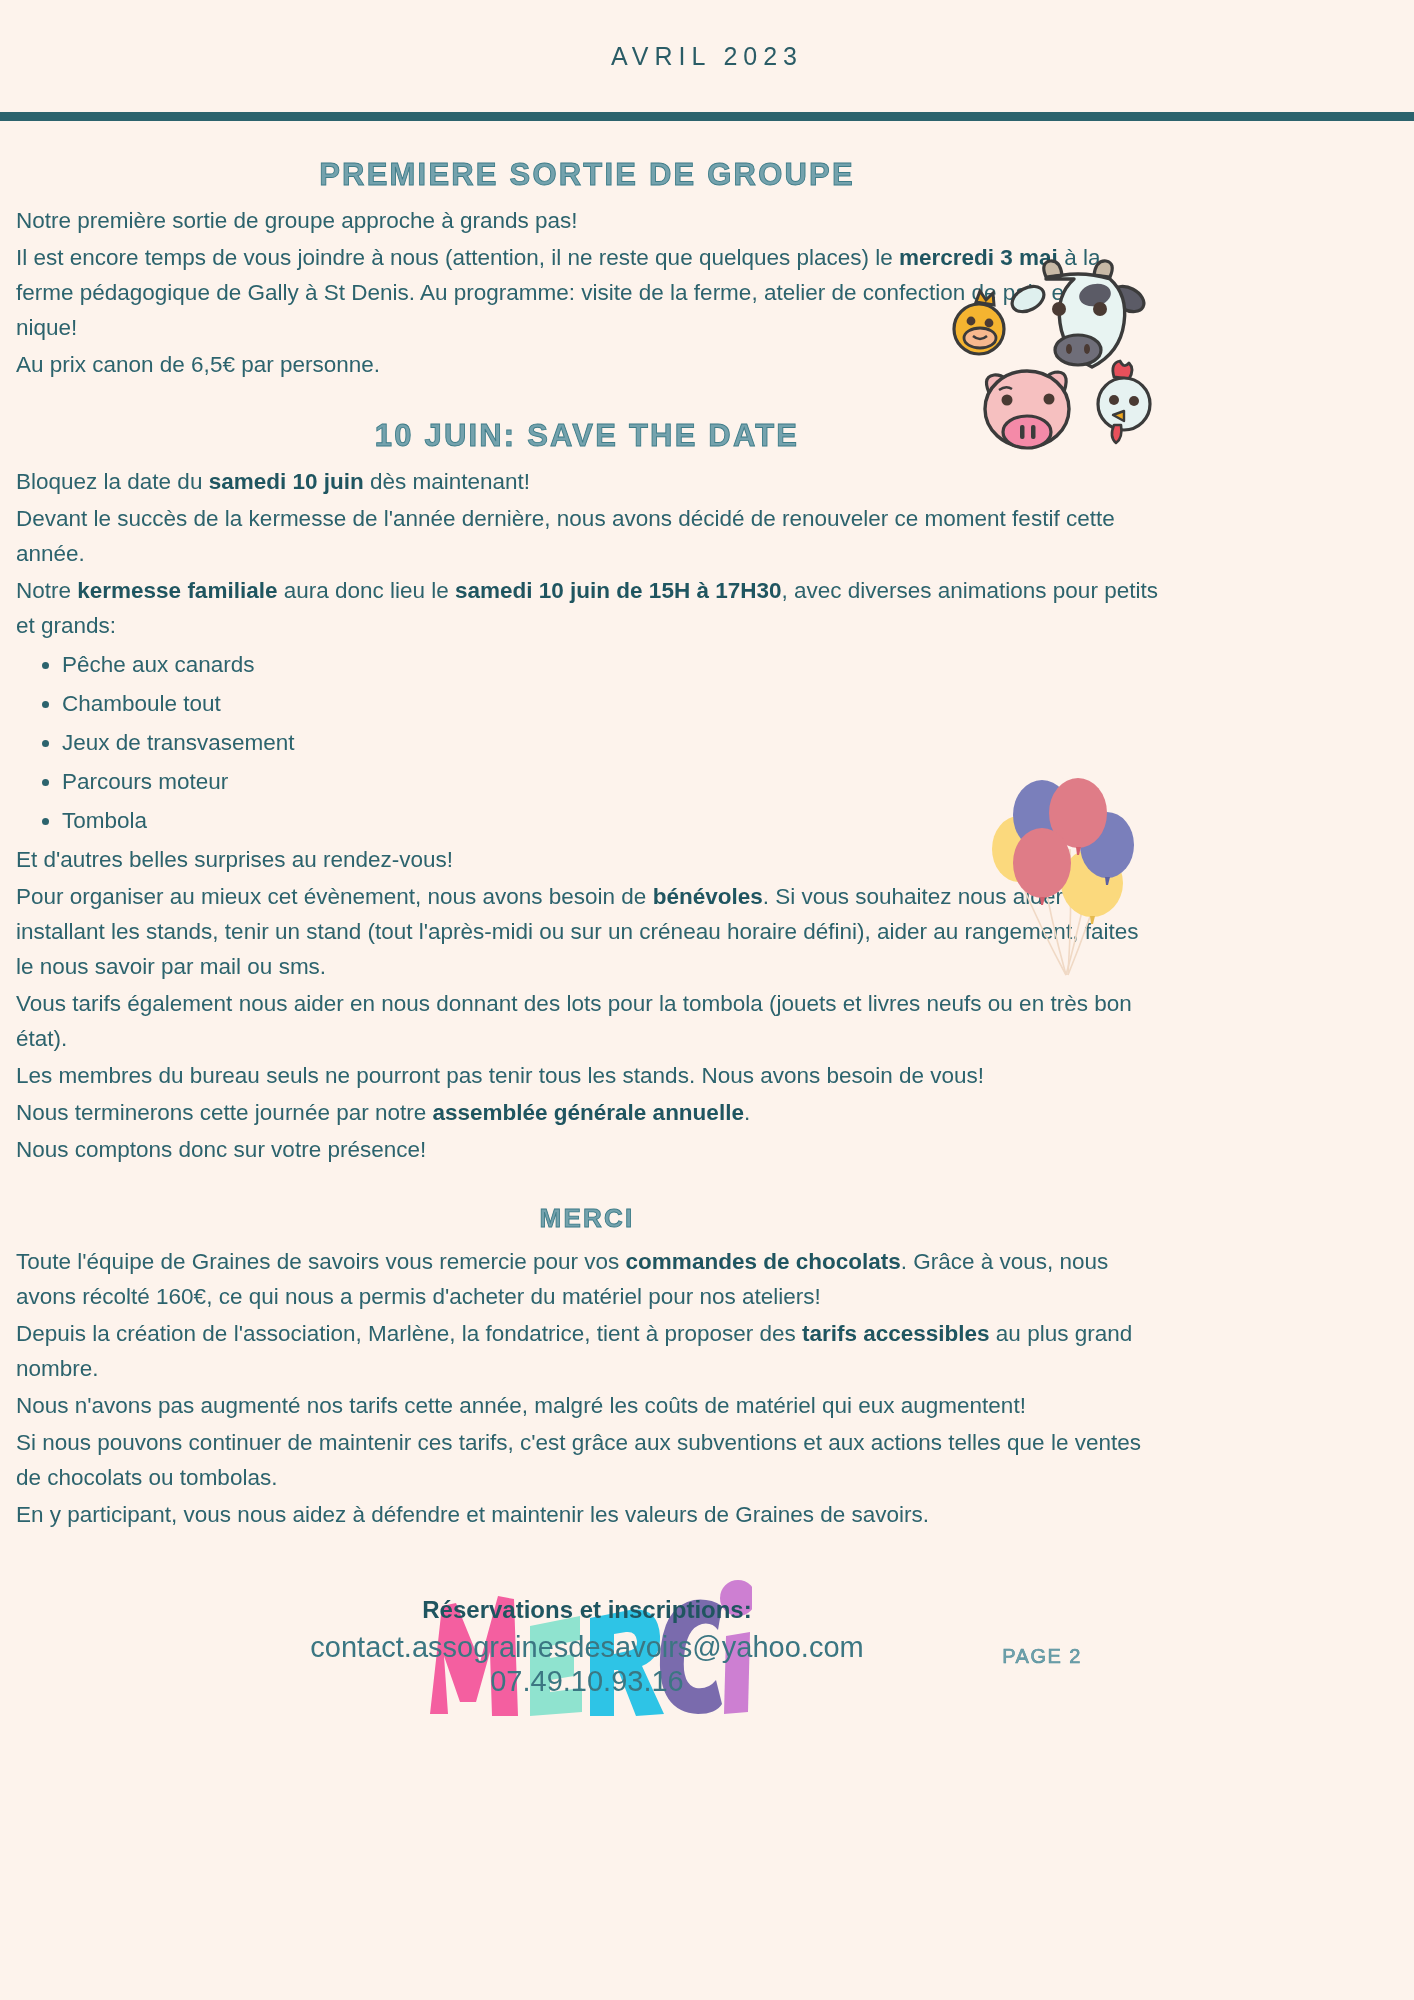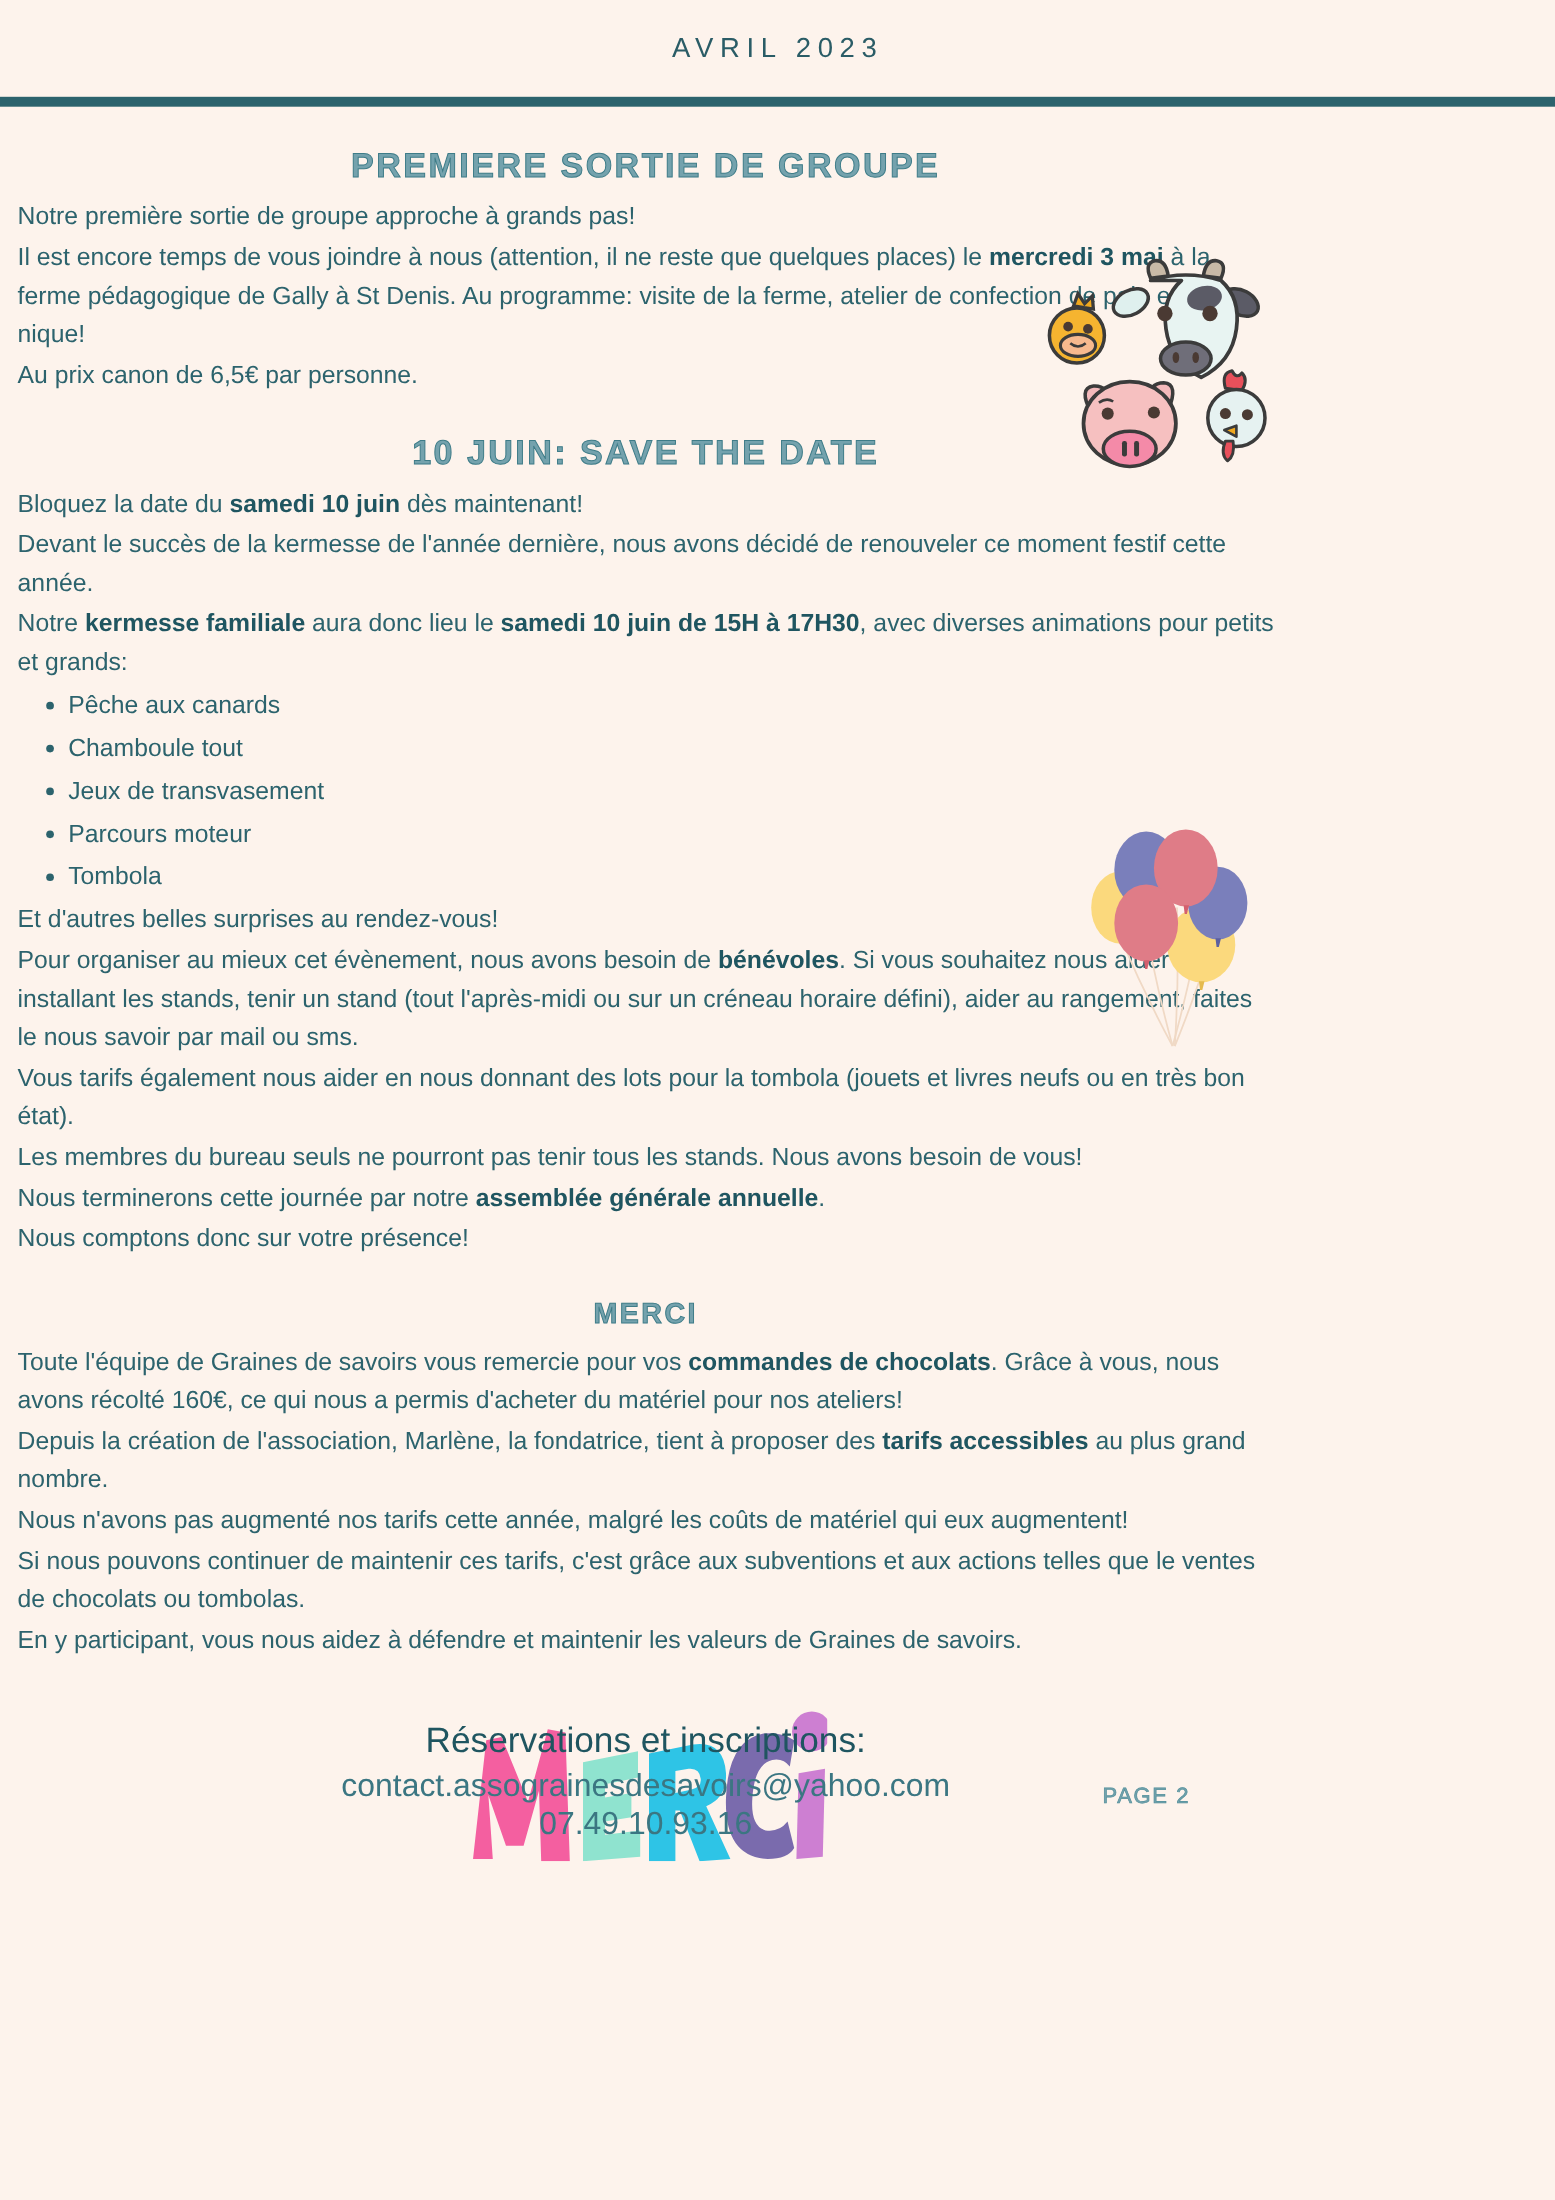--- a/index.html
+++ b/index.html
@@ -10,21 +10,21 @@
     width: 1414px;
     height: 2000px;
     background: #fdf3ec;
     font-family: "Liberation Sans", sans-serif;
     position: relative;
     overflow: hidden;
   }
 
   
   .masthead {
-    height: 88px;
+    height: 112px;
     display: flex;
     align-items: center;
     justify-content: center;
   }
   .masthead-title {
     font-family: "Liberation Sans", sans-serif;
     font-size: 25px;
     letter-spacing: 6px;
     color: #2a5c66;
     font-weight: 400;
@@ -105,22 +105,22 @@
   
   .footer {
     position: absolute;
     left: 0;
     right: 0;
     bottom: 22px;
     text-align: center;
   }
   .footer-title {
     color: #1f5560;
-    font-weight: 400;
-    font-size: 32px;
+    font-weight: 700;
+    font-size: 24px;
     margin-bottom: 6px;
   }
   .footer-line {
     color: #3b7682;
     font-size: 29px;
     line-height: 34px;
     font-weight: 300;
   }
   .page-number {
     position: absolute;

